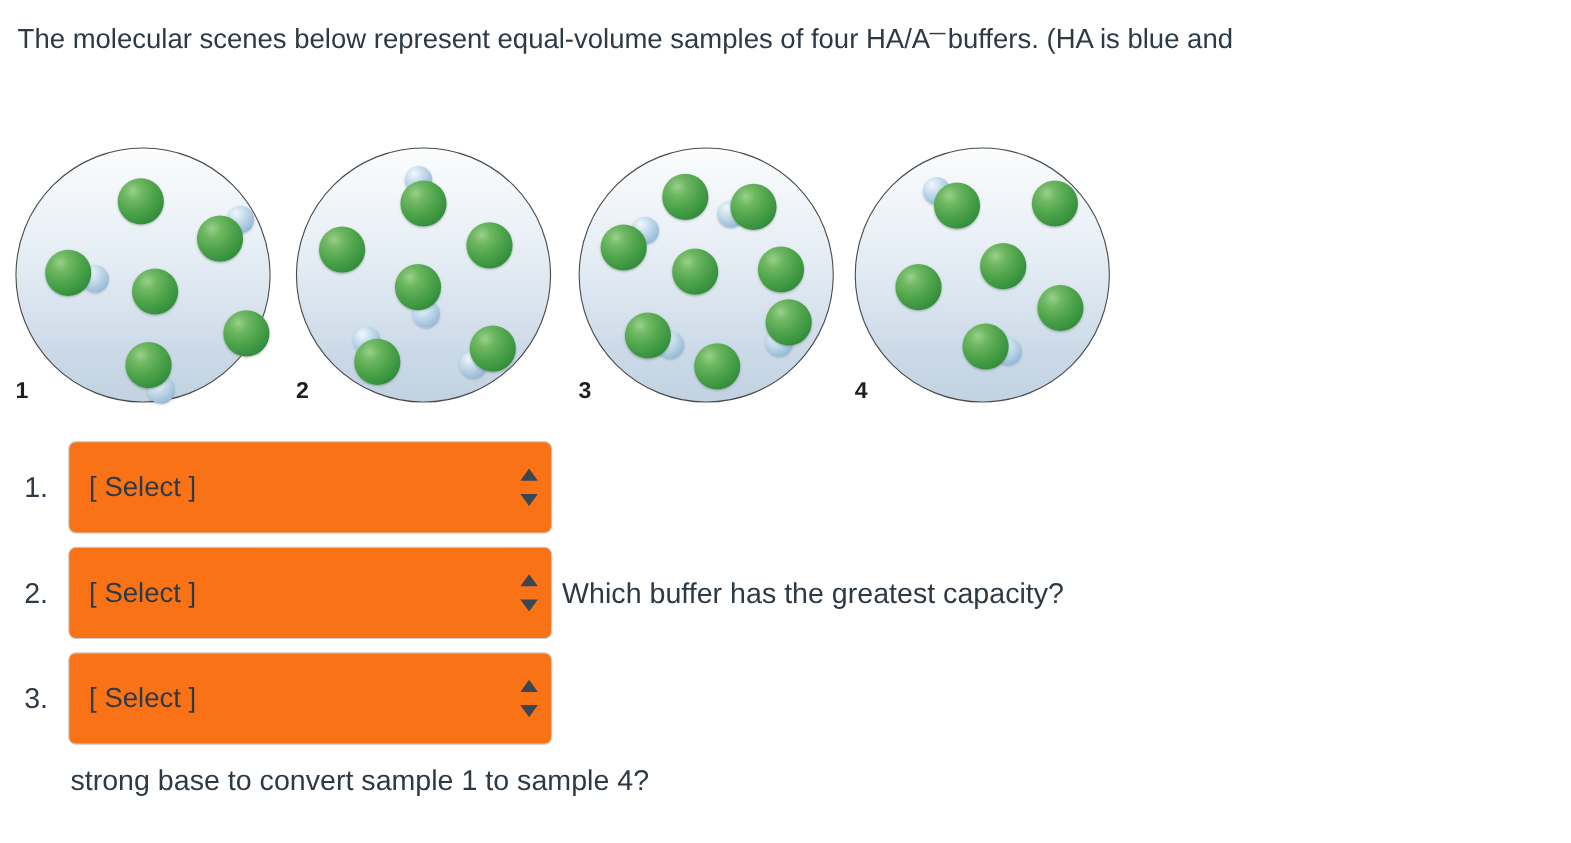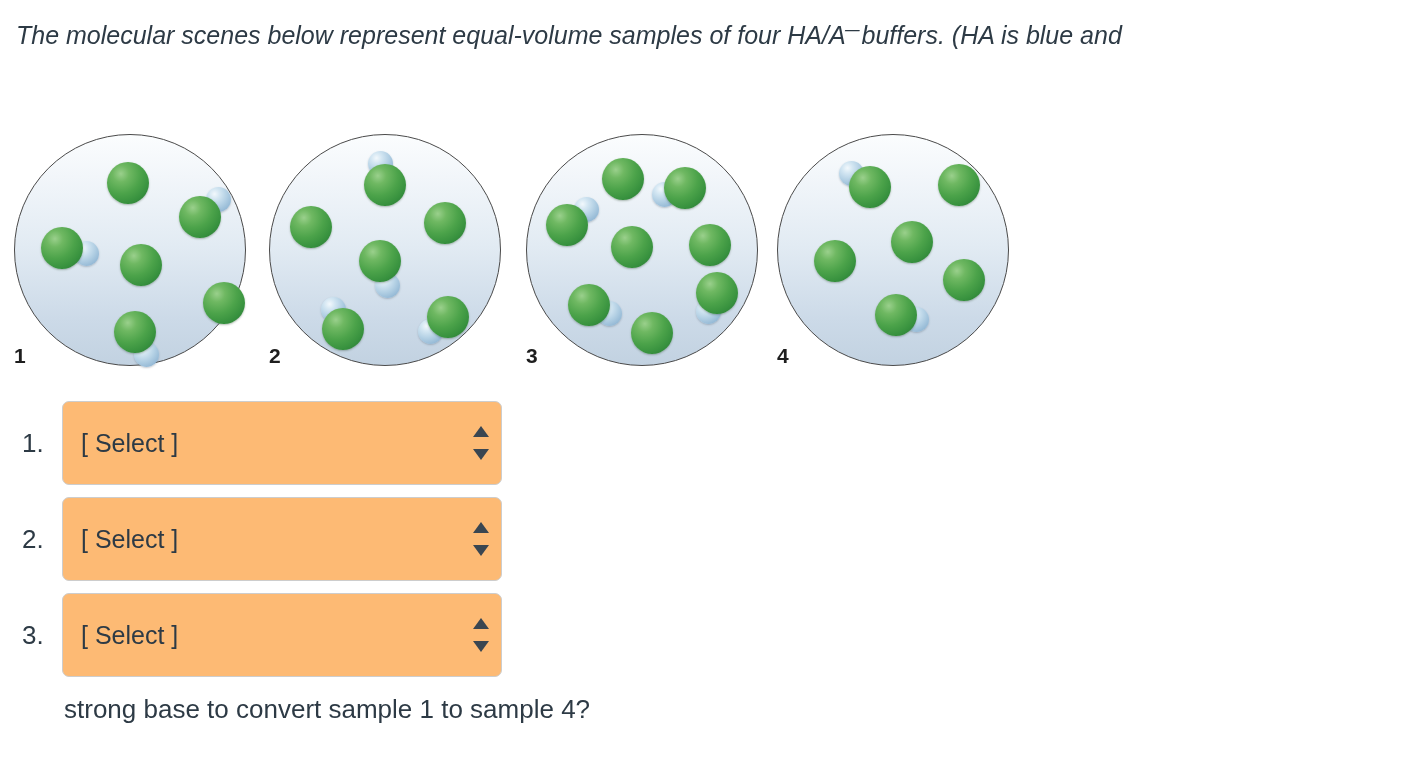--- a/index.html
+++ b/index.html
@@ -20,21 +20,20 @@
   
   #prompt {
     position: absolute;
     left: 16px;
     top: 16px;
     width: 1400px;
     font-size: 25px;
     line-height: 1.42;
     color: #2d3a45;
     white-space: nowrap;
-    font-style: italic;
   }
   #prompt .line { display: block; }
   .sup-minus {
     display: inline-block;
     vertical-align: 0.42em;
     font-size: 0.78em;
     letter-spacing: 0;
     transform: scaleX(1.35);
     margin: 0 0.18em 0 0.08em;
   }
@@ -140,21 +139,21 @@
     text-align: left;
     flex: 0 0 auto;
   }
   .select-box {
     position: relative;
     width: 440px;
     height: 84px;
     box-sizing: border-box;
     border: 1px solid #cdcdcd;
     border-radius: 7px;
-    background: #fdba74;
+    background: #f97316;
     flex: 0 0 auto;
     display: flex;
     align-items: center;
   }
   .select-value {
     font-size: 25px;
     color: #2d3a45;
     padding-left: 18px;
     pointer-events: none;
   }
@@ -338,20 +337,21 @@
     </div>
     <div class="qrow" style="top: 96px;">
       <div class="qnum">2.</div>
       <div class="select-box">
         <span class="select-value">[ Select ]</span>
         <span class="spinner">
           <span class="tri-up"></span>
           <span class="tri-down"></span>
         </span>
       </div>
+      <div class="qtext">Which buffer has the greatest capacity?</div>
     </div>
     <div class="qrow" style="top: 192px;">
       <div class="qnum">3.</div>
       <div class="select-box">
         <span class="select-value">[ Select ]</span>
         <span class="spinner">
           <span class="tri-up"></span>
           <span class="tri-down"></span>
         </span>
       </div>

